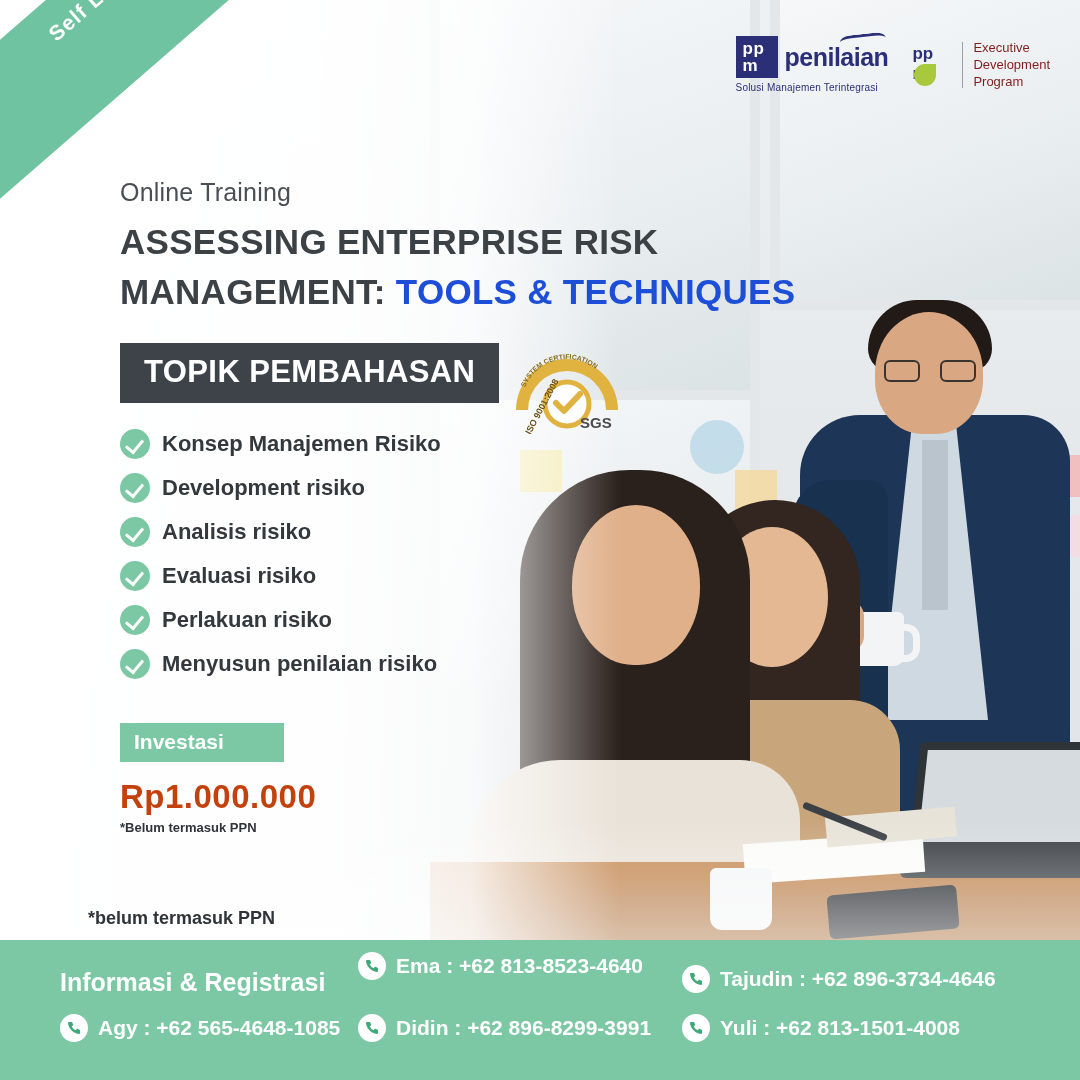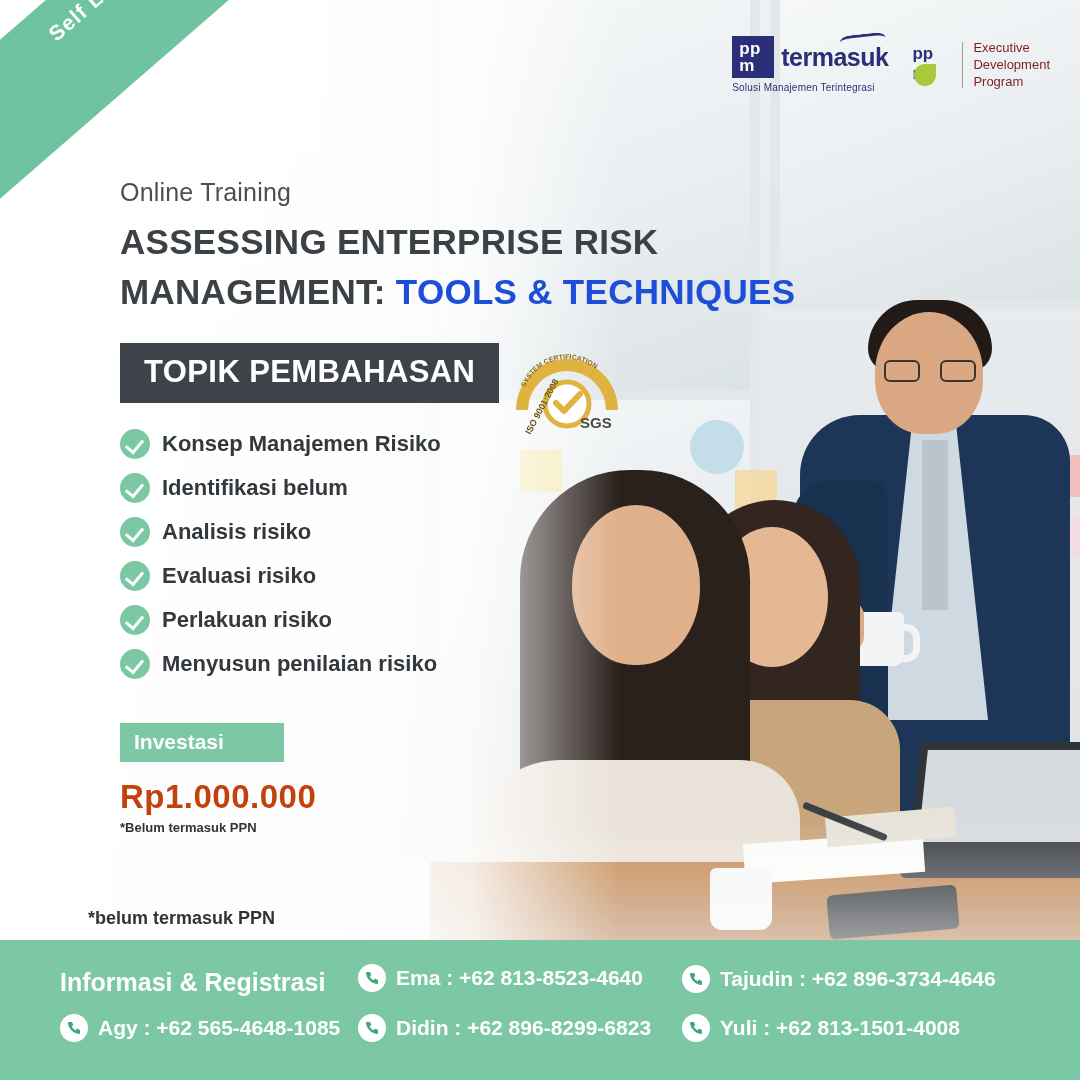--- a/index.html
+++ b/index.html
@@ -292,21 +292,21 @@
   }
   .contact {
     position: absolute; display: flex; align-items: center; gap: 10px;
     font-size: 21px; font-weight: bold; color: #ffffff;
   }
   .wa {
     width: 28px; height: 28px; border-radius: 50%; background: #ffffff;
     position: relative; flex: 0 0 28px;
   }
   .wa svg { position: absolute; left: 5px; top: 5px; }
-  .c0 { left: 358px; top: 24px; }
+  .c0 { left: 358px; top: 12px; }
   .c1 { left: 682px; top: 25px; }
   .c2 { left: 60px;  top: 74px; }
   .c3 { left: 358px; top: 74px; }
   .c4 { left: 682px; top: 74px; }
 </style>
 </head>
 <body>
 
 <div class="photo">
   <div class="wall"></div>
@@ -360,21 +360,21 @@
 
 <div class="logos">
 
   <div class="logo-ppm">
     <div class="logo-ppm-row">
       <div class="ppm-mark">
         <span>pp</span>
         <span>m</span>
       </div>
       <div class="ppm-word">
-        <span>termasuk</span>
+        <span>penilaian</span>
         <span class="swoosh"></span>
       </div>
     </div>
     <div class="ppm-tag">Solusi Manajemen Terintegrasi</div>
   </div>
 
   <div class="logo-edp">
     <div class="edp-mark">
       <div>pp</div>
       <div>m</div>
@@ -403,21 +403,21 @@
 
   <div class="topik-badge">TOPIK PEMBAHASAN</div>
 
   <ul class="topics">
     <li>
       <span class="check"></span>
       <span class="topic-text">Konsep Manajemen Risiko</span>
     </li>
     <li>
       <span class="check"></span>
-      <span class="topic-text">Identifikasi belum</span>
+      <span class="topic-text">Development risiko</span>
     </li>
     <li>
       <span class="check"></span>
       <span class="topic-text">Analisis risiko</span>
     </li>
     <li>
       <span class="check"></span>
       <span class="topic-text">Evaluasi risiko</span>
     </li>
     <li>
@@ -485,21 +485,21 @@
     </span>
     <span>Agy : +62 565-4648-1085</span>
   </div>
 
   <div class="contact c3">
     <span class="wa">
       <svg width="18" height="18" viewBox="0 0 18 18">
           <path d="M4 3h3l1.4 3-1.7 1.2a7 7 0 0 0 4.1 4.1L12 9.6 15 11v3a1 1 0 0 1-1.1 1C8.4 14.6 3.4 9.6 3 4.1A1 1 0 0 1 4 3z" fill="#3fa97a"></path>
         </svg>
     </span>
-    <span>Didin : +62 896-8299-6823</span>
+    <span>Didin : +62 896-8299-3991</span>
   </div>
 
   <div class="contact c4">
     <span class="wa">
       <svg width="18" height="18" viewBox="0 0 18 18">
           <path d="M4 3h3l1.4 3-1.7 1.2a7 7 0 0 0 4.1 4.1L12 9.6 15 11v3a1 1 0 0 1-1.1 1C8.4 14.6 3.4 9.6 3 4.1A1 1 0 0 1 4 3z" fill="#3fa97a"></path>
         </svg>
     </span>
     <span>Yuli : +62 813-1501-4008</span>
   </div>

